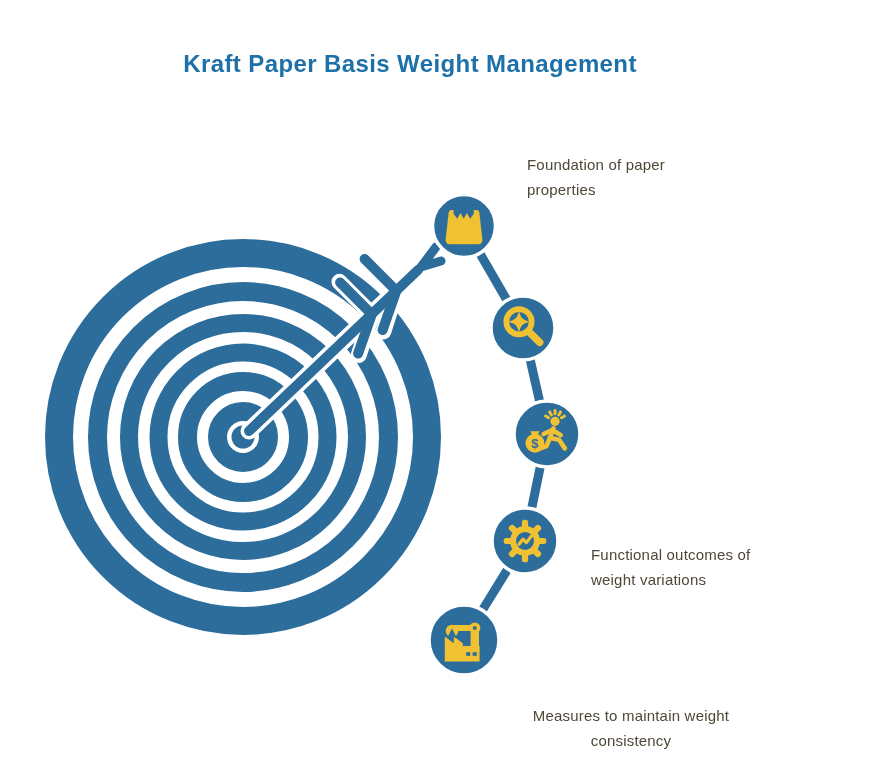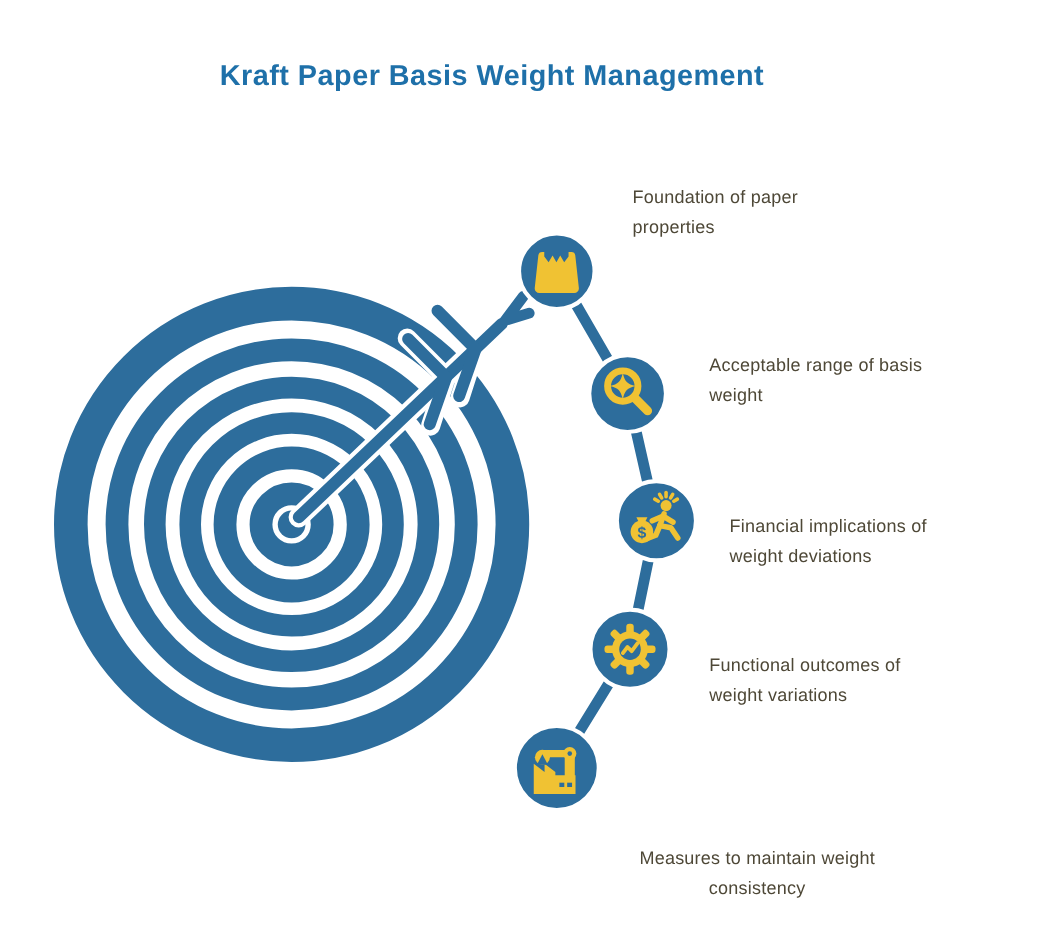--- a/index.html
+++ b/index.html
@@ -147,17 +147,15 @@
           <polygon points="14,14.5 17.8,21.7 10.2,21.7"></polygon>
           <circle cx="33" cy="14" r="1.6"></circle>
           <rect x="25.8" y="34.2" width="3.4" height="3"></rect>
           <rect x="31.2" y="34.2" width="3.4" height="3"></rect>
         </g>
       </g>
     </g>
   </svg>
 
   <div class="step-label" id="lbl-0">Foundation of paper properties</div>
-  <div class="step-label" id="lbl-1">Acceptable range of basis weight</div>
-  <div class="step-label" id="lbl-2">Financial implications of weight deviations</div>
   <div class="step-label" id="lbl-3">Functional outcomes of weight variations</div>
   <div class="step-label" id="lbl-4">Measures to maintain weight consistency</div>
 </div>
 
 </body></html>

